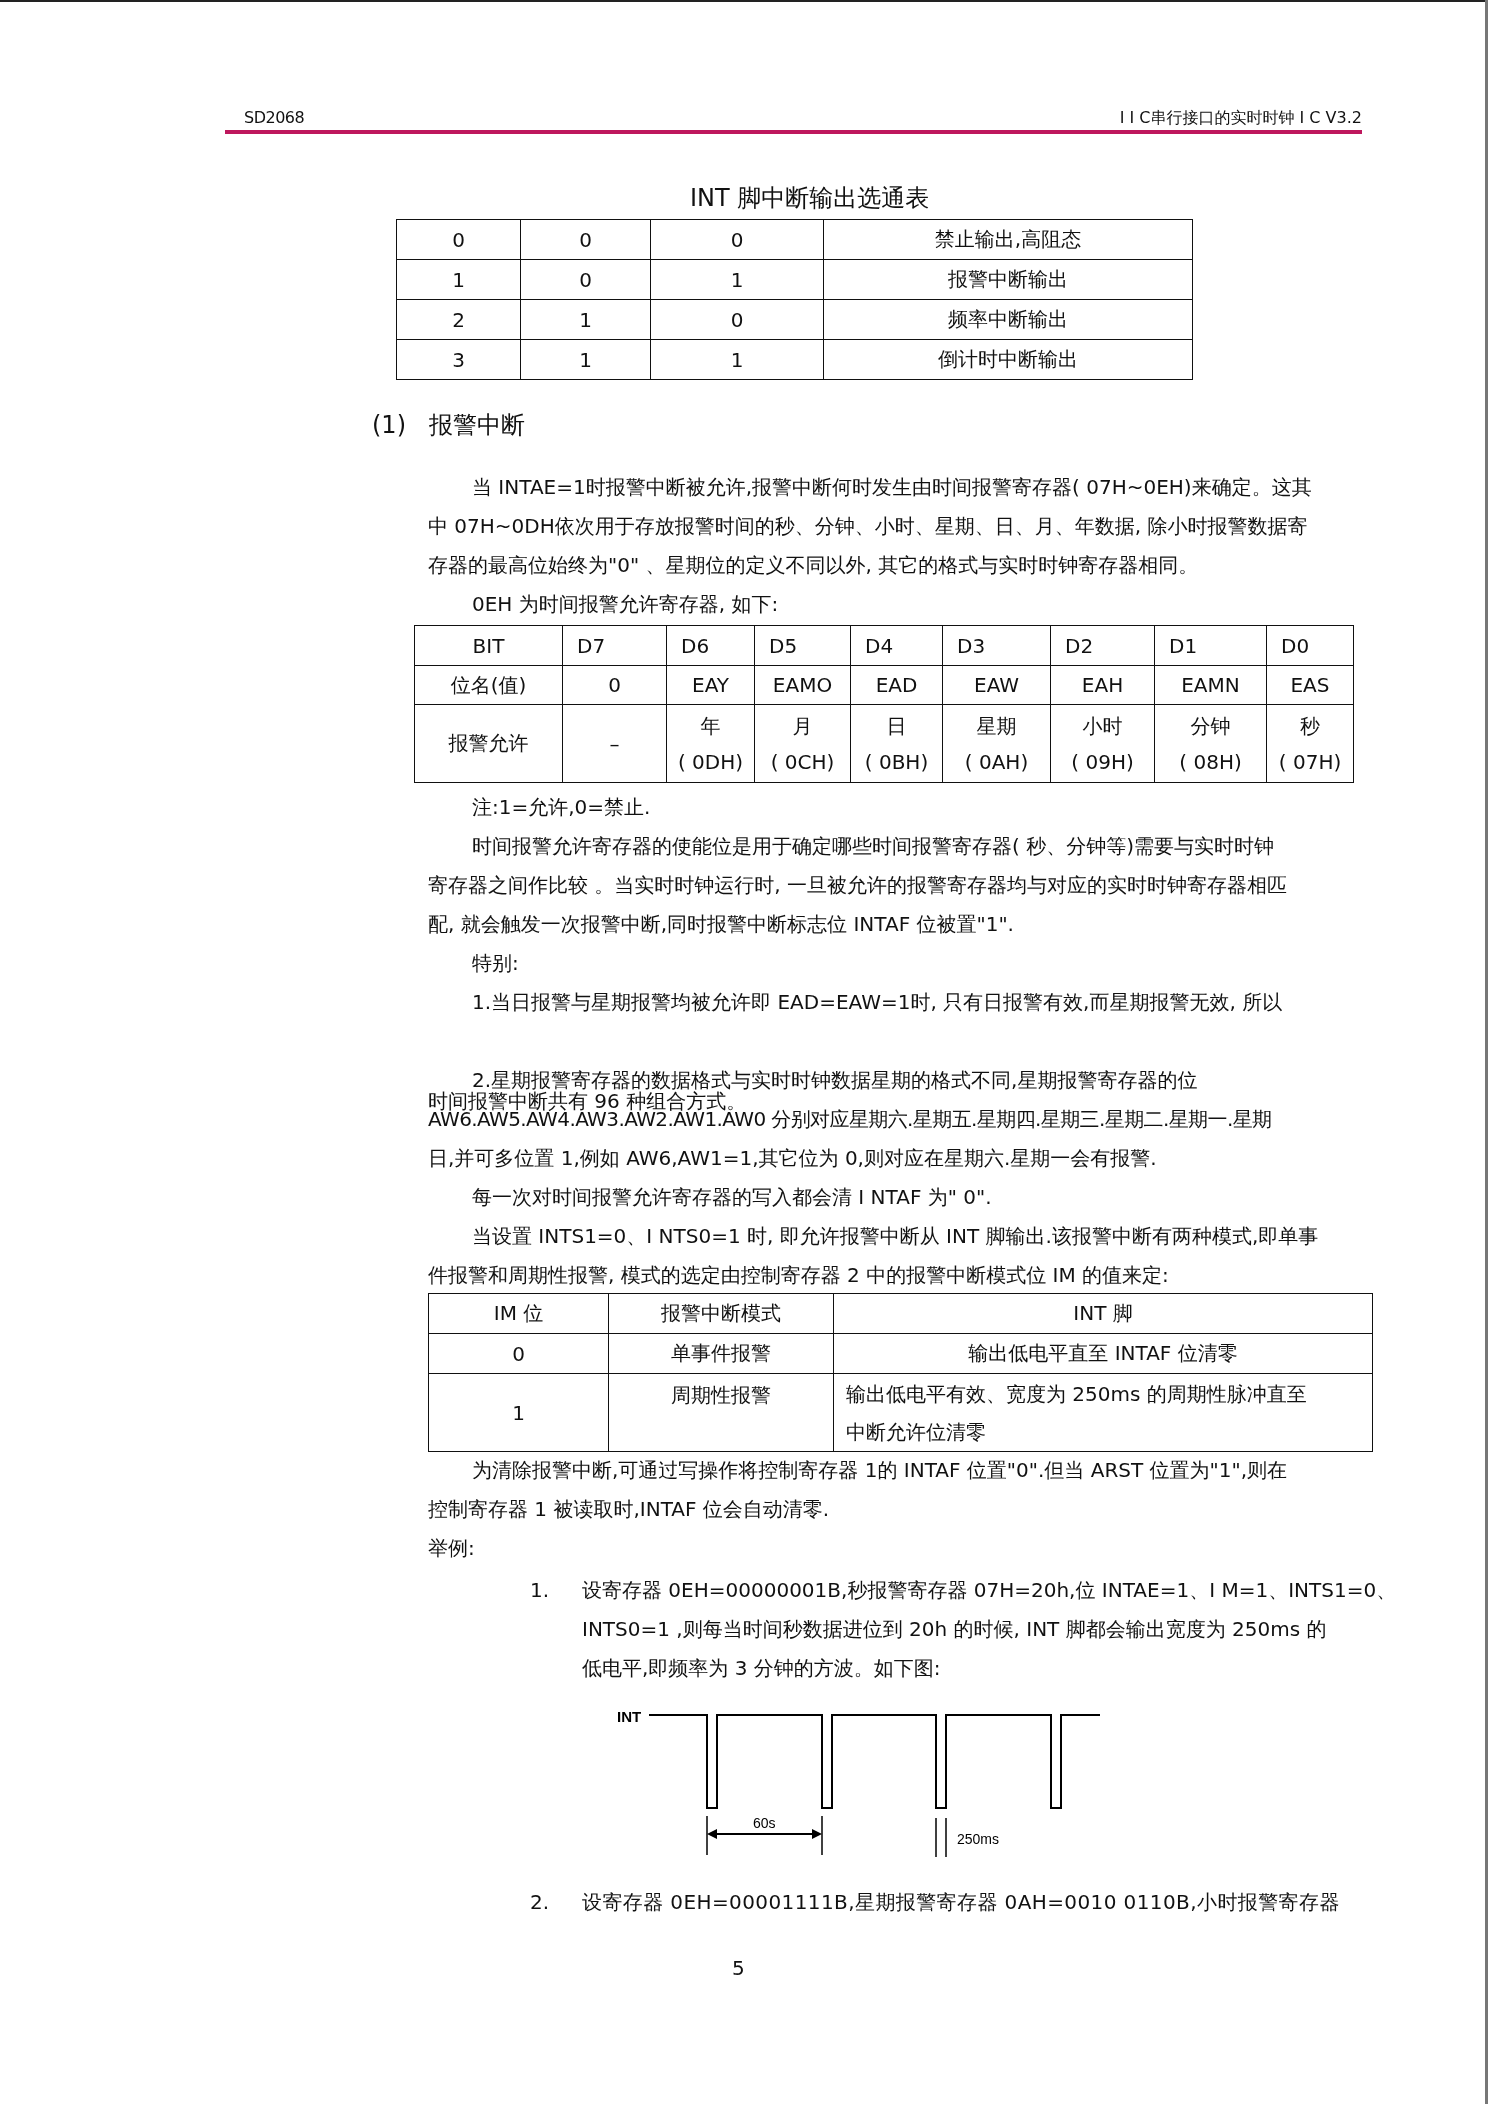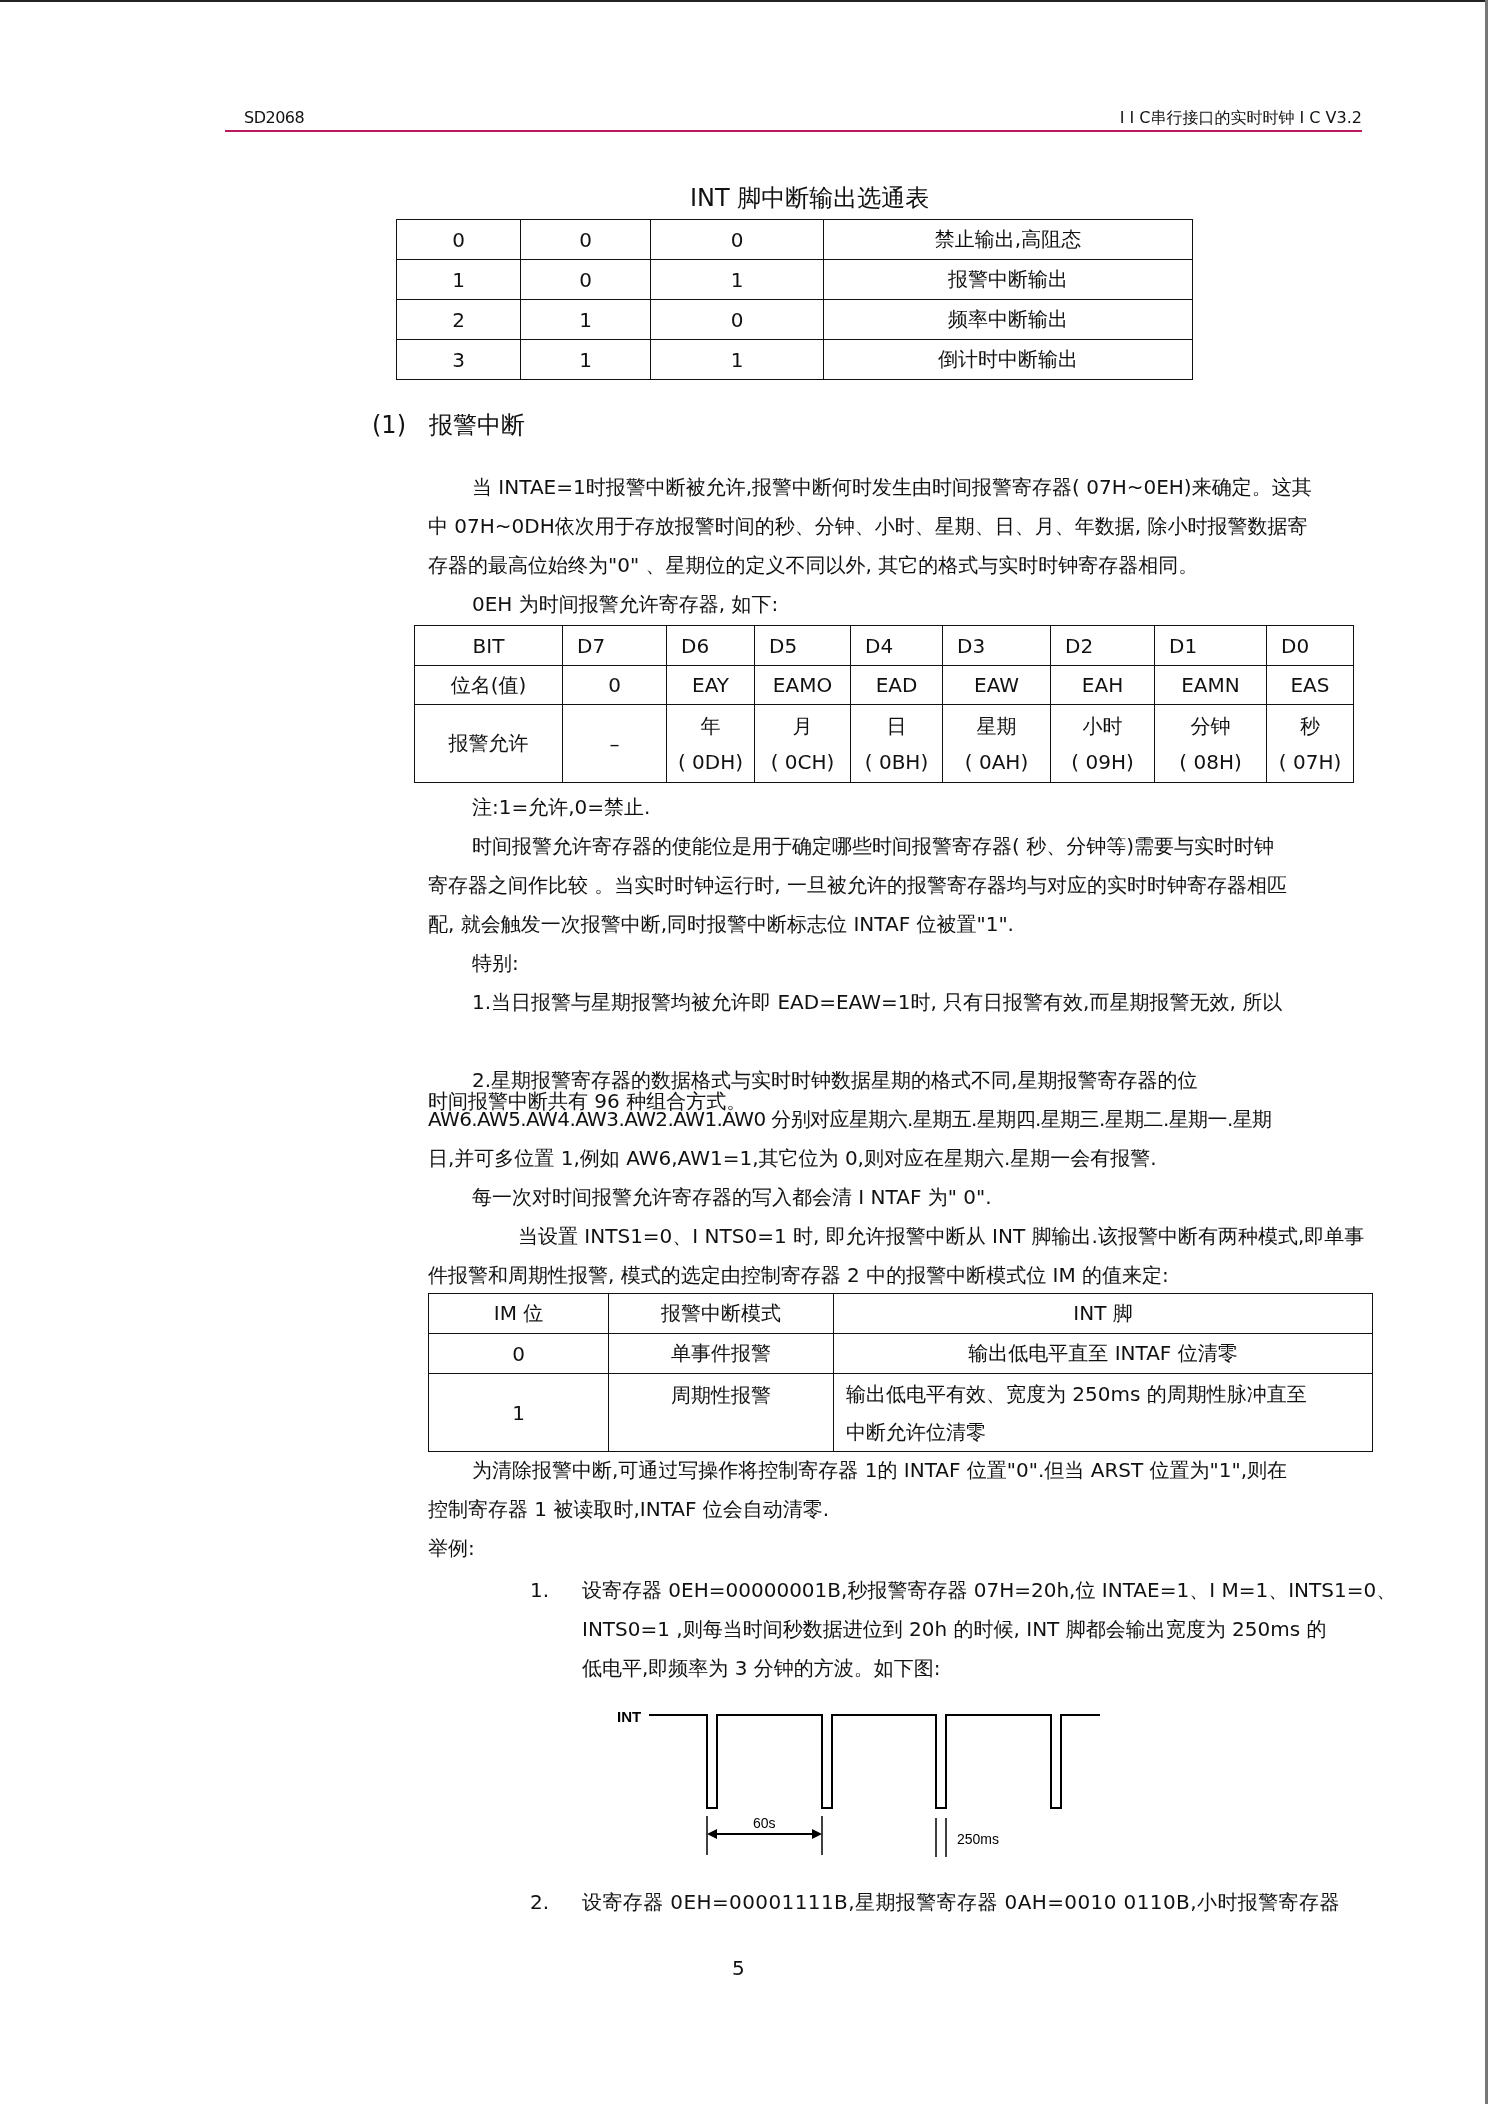--- a/index.html
+++ b/index.html
@@ -4,21 +4,21 @@
 <style>
   html, body { margin: 0; padding: 0; }
   body {
     width: 1488px; height: 2104px; position: relative; overflow: hidden;
     background: #ffffff; color: #111;
     font-family: "DejaVu Sans", "Liberation Sans", sans-serif;
   }
   .top-border { position: absolute; left: 0; top: 0; width: 1488px; height: 2px; background: #222; }
   .right-border { position: absolute; right: 0; top: 0; width: 3px; height: 2104px; background: #777; }
 
-  .header { position: absolute; left: 225px; top: 106px; width: 1137px; height: 24px; border-bottom: 2px solid #be185d; }
+  .header { position: absolute; left: 225px; top: 106px; width: 1137px; height: 24px; border-bottom: 4px solid #be185d; }
   .header .left { position: absolute; left: 19px; top: 2px; font-size: 16px; letter-spacing: -0.5px; }
   .header .right { position: absolute; right: 0; top: 2px; font-size: 16px; }
 
   .abs { position: absolute; white-space: nowrap; font-size: 24px; line-height: 20px; }
 
   table.grid { position: absolute; border-collapse: collapse; font-size: 20px; }
   table.grid td { border: 1px solid #111; padding: 0; text-align: center; vertical-align: middle; }
 
   .caption1 { left: 690px; top: 188px; }
 
@@ -167,21 +167,21 @@
 <div class="abs para" style="left:472px; top:836px;">时间报警允许寄存器的使能位是用于确定哪些时间报警寄存器( 秒、分钟等)需要与实时时钟</div>
 <div class="abs para" style="left:428px; top:875px;">寄存器之间作比较 。当实时时钟运行时, 一旦被允许的报警寄存器均与对应的实时时钟寄存器相匹</div>
 <div class="abs para" style="left:428px; top:914px;">配, 就会触发一次报警中断,同时报警中断标志位 INTAF 位被置"1".</div>
 <div class="abs para" style="left:472px; top:953px;">特别:</div>
 <div class="abs para" style="left:472px; top:992px;">1.当日报警与星期报警均被允许即 EAD=EAW=1时, 只有日报警有效,而星期报警无效, 所以</div>
 <div class="abs para" style="left:428px; top:1070px;margin-top:21px;">时间报警中断共有 96 种组合方式。</div>
 <div class="abs para" style="left:472px; top:1070px;">2.星期报警寄存器的数据格式与实时时钟数据星期的格式不同,星期报警寄存器的位</div>
 <div class="abs para" style="left:428px; top:1109px; letter-spacing:-0.6px;">AW6.AW5.AW4.AW3.AW2.AW1.AW0 分别对应星期六.星期五.星期四.星期三.星期二.星期一.星期</div>
 <div class="abs para" style="left:428px; top:1148px;">日,并可多位置 1,例如 AW6,AW1=1,其它位为 0,则对应在星期六.星期一会有报警.</div>
 <div class="abs para" style="left:472px; top:1187px;">每一次对时间报警允许寄存器的写入都会清 I NTAF 为" 0".</div>
-<div class="abs para" style="left:472px; top:1226px;margin-left:46px;">当设置  INTS1=0、I NTS0=1 时, 即允许报警中断从 INT 脚输出.该报警中断有两种模式,即单事</div>
+<div class="abs para" style="left:472px; top:1226px;">当设置  INTS1=0、I NTS0=1 时, 即允许报警中断从 INT 脚输出.该报警中断有两种模式,即单事</div>
 <div class="abs para" style="left:428px; top:1265px;">件报警和周期性报警, 模式的选定由控制寄存器 2 中的报警中断模式位 IM 的值来定:</div>
 
 <table class="grid" id="t3">
   <colgroup>
       <col style="width:180px">
       <col style="width:225px">
       <col>
     </colgroup>
   <tbody>
       <tr>

